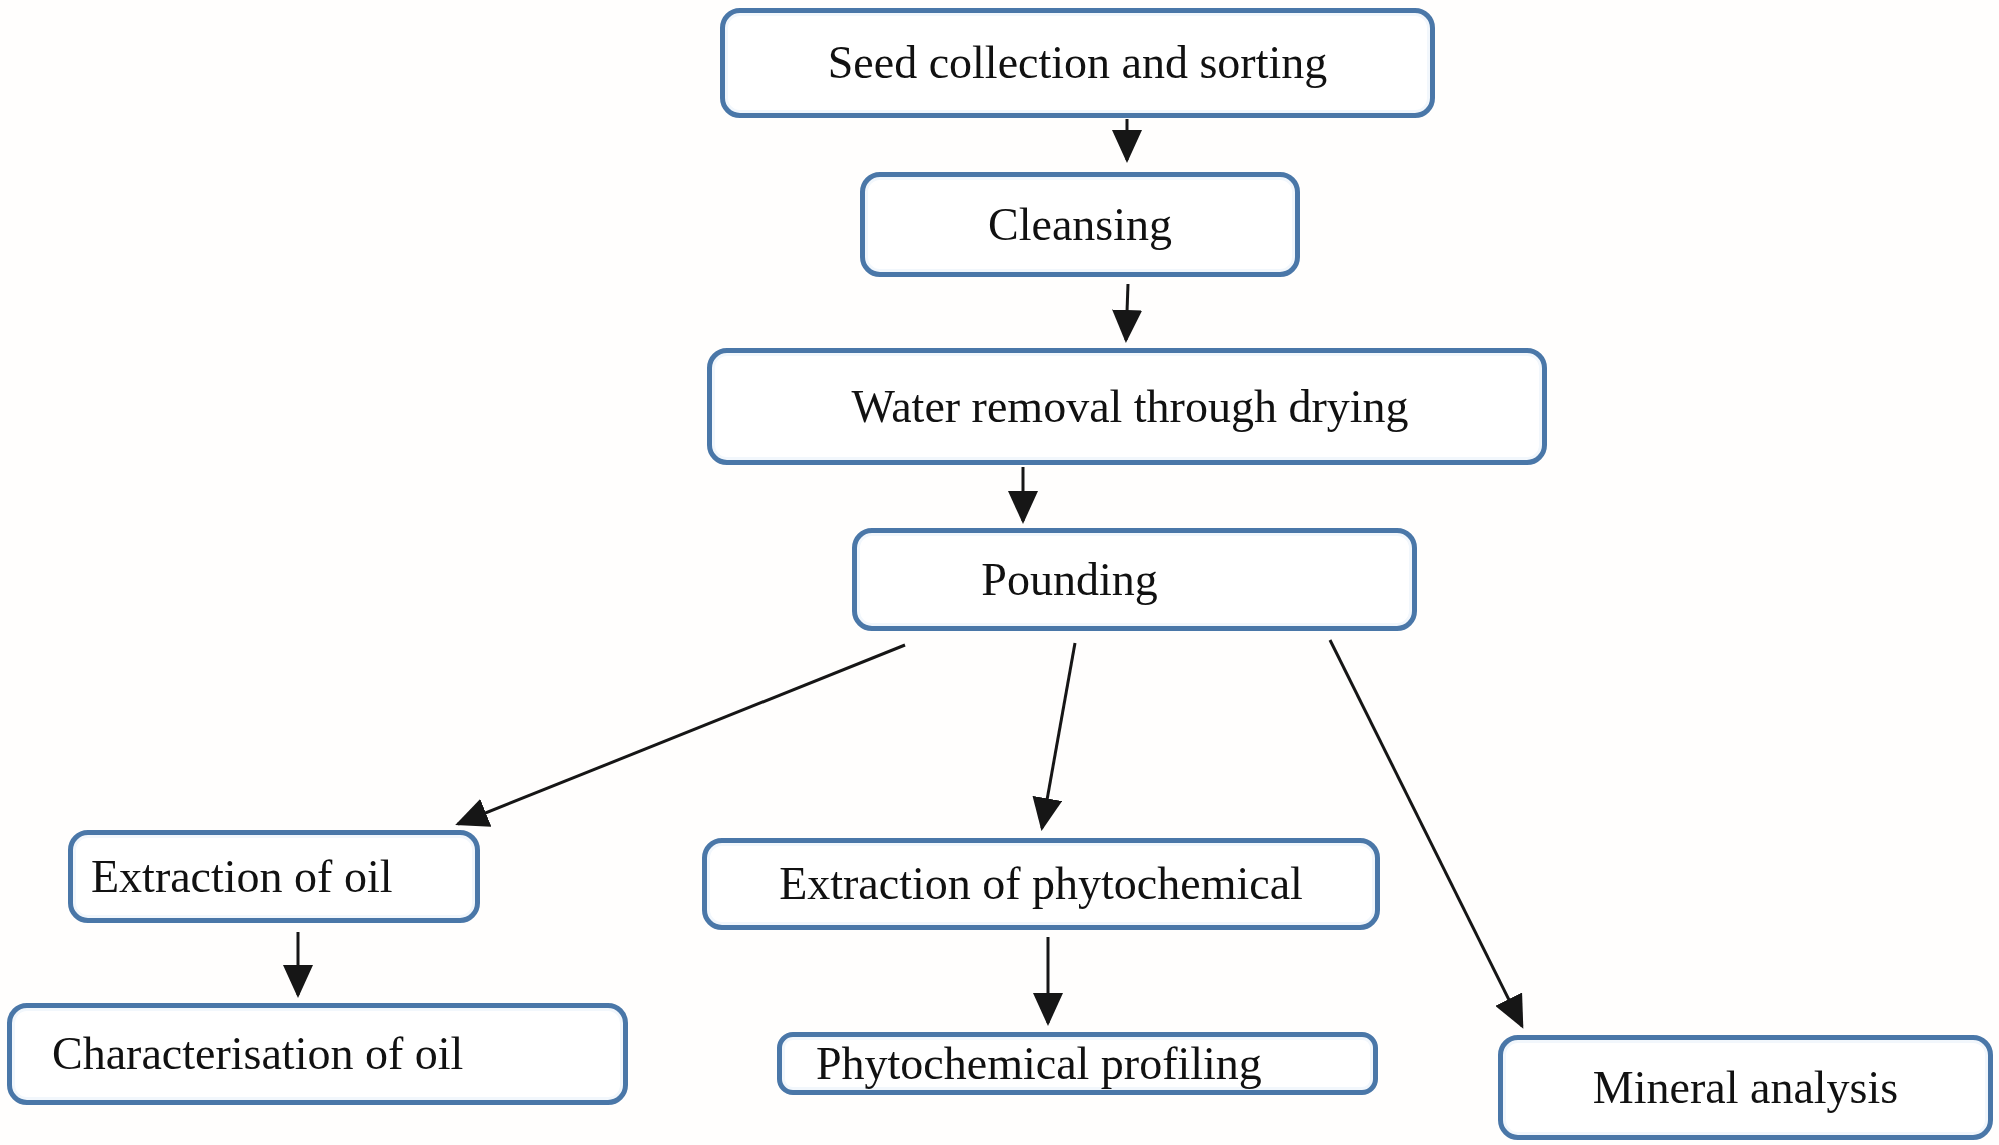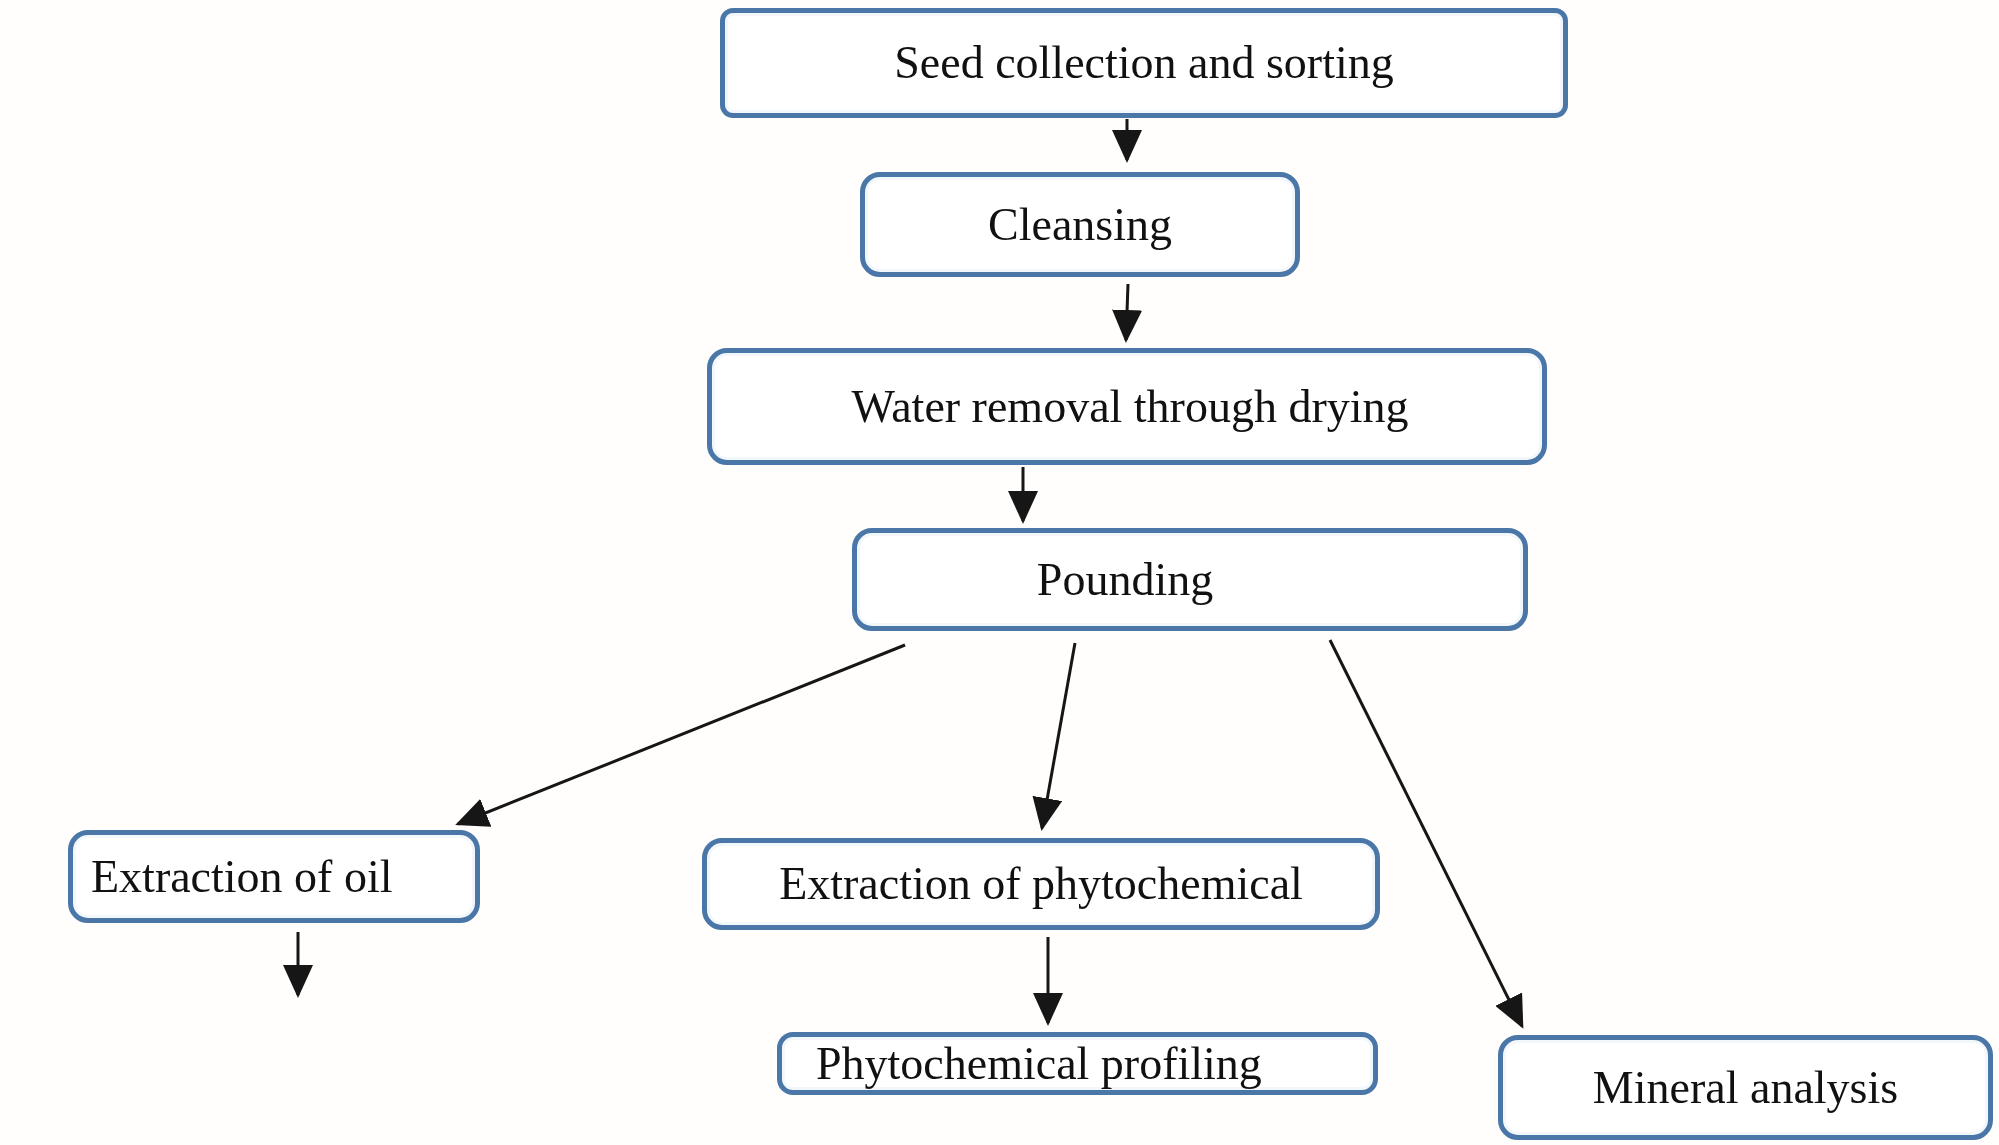--- a/index.html
+++ b/index.html
@@ -32,24 +32,24 @@
     box-shadow: inset 0 0 0 3px #f2f7fc;
     display: flex;
     align-items: center;
     justify-content: center;
     font-size: 46px;
     line-height: 1;
     white-space: nowrap;
   }
   .flow-box .lbl { display: block; }
 
-  #b-seed       { left: 720px;  top: 8px;    width: 848px; height: 110px; border-radius: 13px; }
+  #b-seed       { left: 720px;  top: 8px;    width: 715px; height: 110px; }
   #b-cleansing  { left: 860px;  top: 172px;  width: 440px; height: 105px; }
   #b-water      { left: 707px;  top: 348px;  width: 840px; height: 117px; padding-left: 6px; }
-  #b-pounding   { left: 852px;  top: 528px;  width: 676px; height: 103px; padding-right: 130px; }
+  #b-pounding   { left: 852px;  top: 528px;  width: 565px; height: 103px; padding-right: 130px; }
   #b-exoil      { left: 30px;   top: 830px;  width: 412px; height: 93px;  justify-content: flex-start; padding-left: 18px; margin-left: 38px; }
   #b-charoil    { left: 7px;    top: 1003px; width: 621px; height: 102px; justify-content: flex-start; padding-left: 40px; }
   #b-exphyto    { left: 702px;  top: 838px;  width: 678px; height: 92px;  }
   #b-phytoprof  { left: 777px;  top: 1032px; width: 601px; height: 63px;  justify-content: flex-start; padding-left: 34px; border-radius: 16px; }
   #b-mineral    { left: 1498px; top: 1035px; width: 495px; height: 105px; }
 
   .edge-line { stroke: #161616; stroke-width: 3; fill: none; }
 </style>
 </head>
 <body>
@@ -85,20 +85,23 @@
   </div>
 
   <div class="flow-box" id="b-pounding">
     <span class="lbl">Pounding</span>
   </div>
 
   <div class="flow-box" id="b-exoil">
     <span class="lbl">Extraction of oil</span>
   </div>
 
+  <div class="flow-box" id="b-charoil">
+    <span class="lbl">Characterisation of oil</span>
+  </div>
 
   <div class="flow-box" id="b-exphyto">
     <span class="lbl">Extraction of phytochemical</span>
   </div>
 
   <div class="flow-box" id="b-phytoprof">
     <span class="lbl">Phytochemical profiling</span>
   </div>
 
   <div class="flow-box" id="b-mineral">

